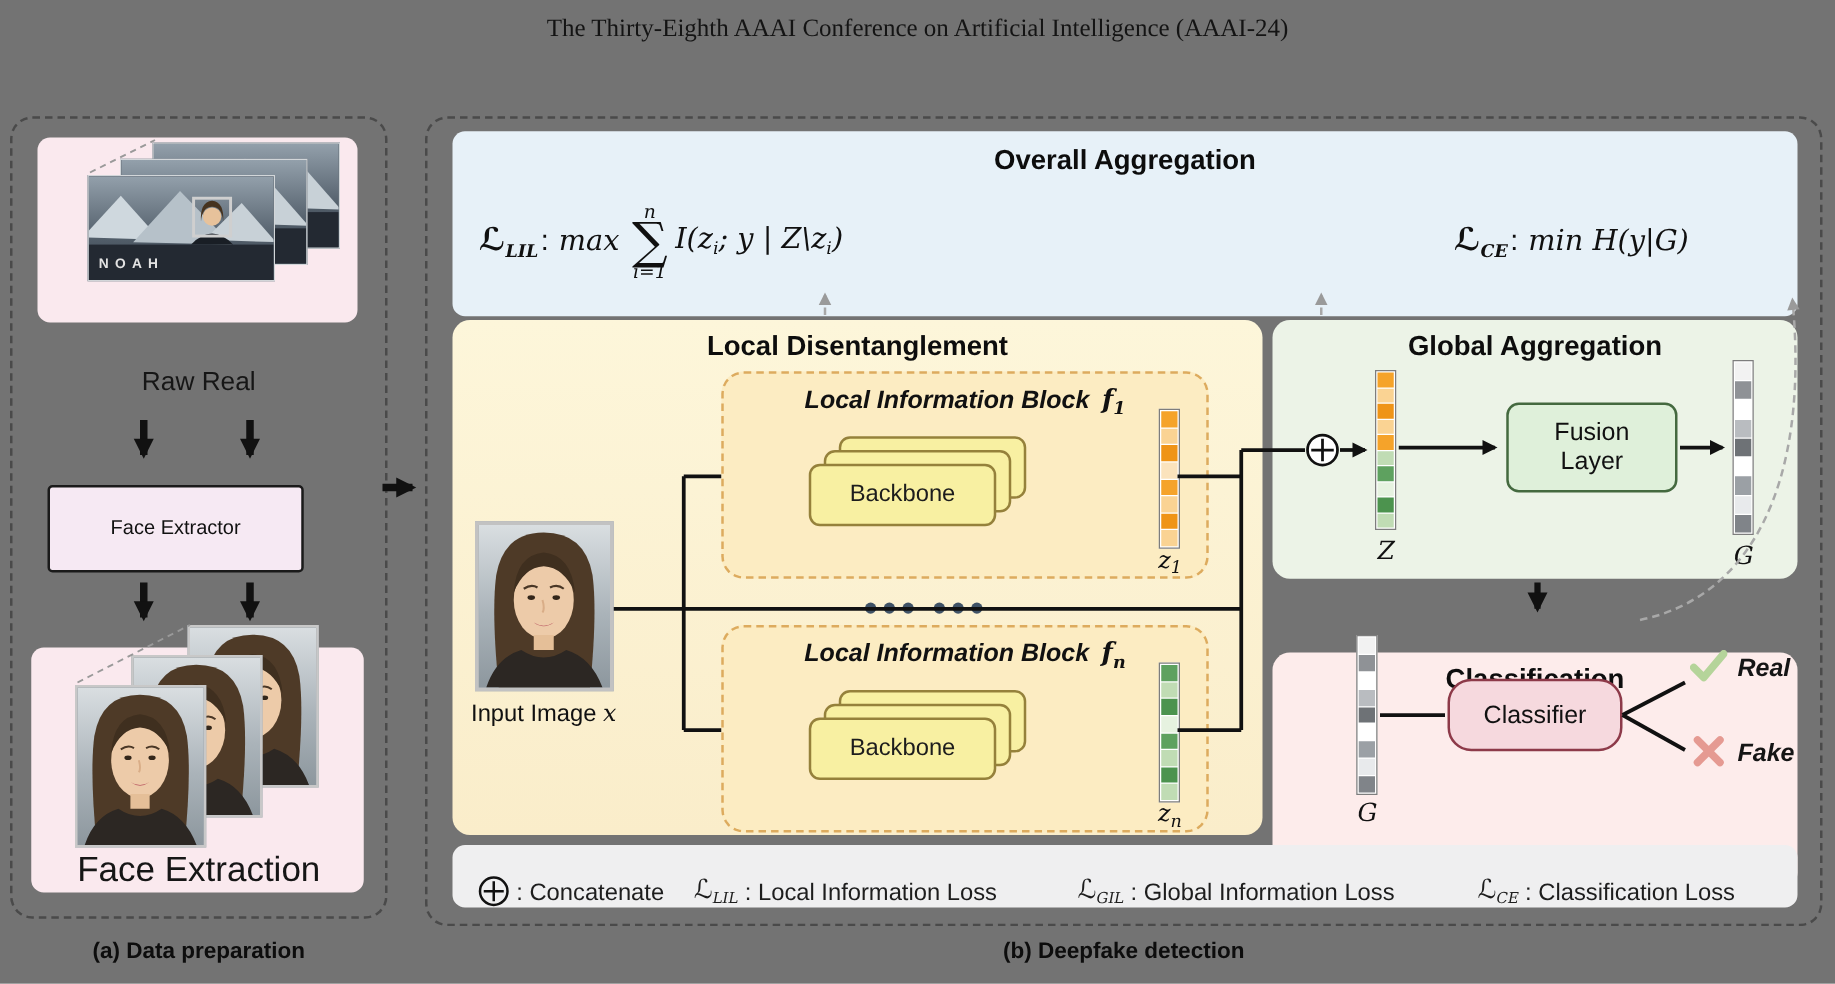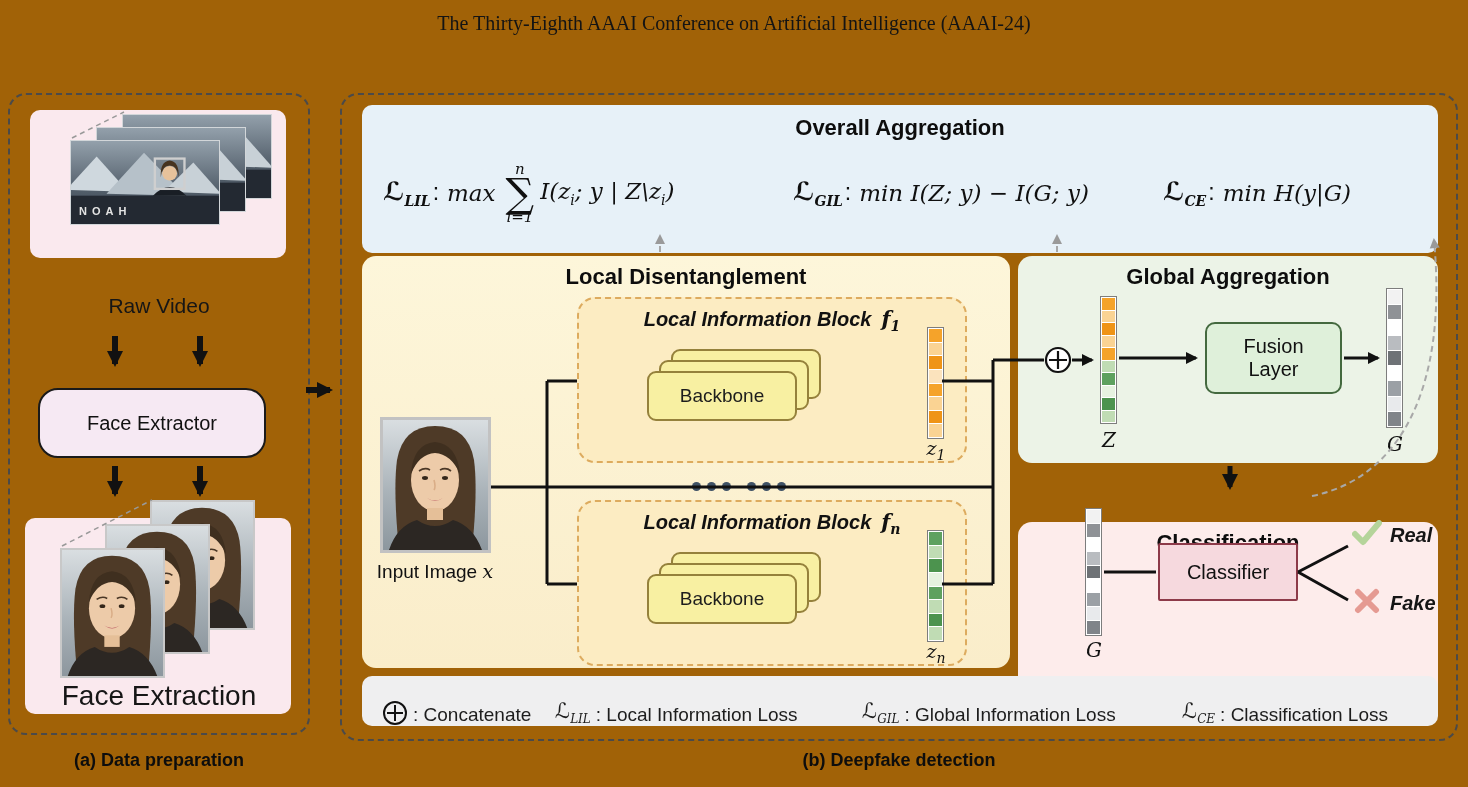--- a/index.html
+++ b/index.html
@@ -1,35 +1,35 @@
 <!DOCTYPE html>
 <html><head>
 <meta charset="utf-8">
 <style>
   * { margin:0; padding:0; box-sizing:border-box; }
   body { font-family:"Liberation Sans","DejaVu Sans",sans-serif; background:#fff; color:#111; }
-  .canvas { position:relative; width:1468px; height:787px; background:#a16207; overflow:hidden; }
+  .canvas { position:relative; width:1468px; height:787px; background:#737373; overflow:hidden; }
 
   .conf-header { position:absolute; top:12px; left:0; width:100%; text-align:center;
     font-family:"Liberation Serif","DejaVu Serif",serif; font-size:20px; color:#141414; }
 
   .panel { position:absolute; border:2px dashed #4a4a4a; border-radius:18px; }
   .panel-a { left:8px; top:93px; width:302px; height:642px; }
   .panel-b { left:340px; top:93px; width:1118px; height:648px; }
 
   .caption { position:absolute; text-align:center; font-weight:bold; font-size:18px; color:#0d0d0d; }
 
   
   .rv-bg { position:absolute; left:30px; top:110px; width:256px; height:148px; background:#fae9ee; border-radius:10px; }
   .fe-bg { position:absolute; left:25px; top:518px; width:266px; height:196px; background:#fae9ee; border-radius:10px; }
   .frame { position:absolute; width:150px; height:85px; border:1px solid #d2d6d9; background:#4a5560; }
   .noah { position:absolute; left:79px; top:205px; font-size:11px; letter-spacing:5px; color:#e3e3e3; font-weight:bold; }
   .plain-label { position:absolute; text-align:center; font-size:21px; color:#161616; }
-  .face-extractor { position:absolute; left:38px; top:388px; width:228px; height:70px; background:#f6e9f3;
-    border:2px solid #1a1a1a; border-radius:20px; display:flex; align-items:center; justify-content:center; font-size:20px; }
+  .face-extractor { position:absolute; left:38px; top:388px; width:205px; height:70px; background:#f6e9f3;
+    border:2px solid #1a1a1a; border-radius:4px; display:flex; align-items:center; justify-content:center; font-size:16px; }
   .face-card { position:absolute; width:105px; height:130px; border:2px solid #c8c8c8; background:#9aa4ab; }
 
   
   .soft-box { position:absolute; border-radius:14px; }
   .objectives { left:362px; top:105px; width:1076px; height:148px; background:#e7f1f8; border-radius:10px; }
   .local-box { left:362px; top:256px; width:648px; height:412px; background:linear-gradient(180deg,#fdf6da,#faedca); }
   .global-box { left:1018px; top:256px; width:420px; height:207px; background:#ecf3e7; }
   .class-box { left:1018px; top:478px; width:420px; height:190px; background:#fdeceb;margin-top:44px; }
   .legend-bar { left:362px; top:676px; width:1076px; height:50px; background:#efeff0; border-radius:10px; }
 
@@ -63,21 +63,21 @@
   .vec-label { position:absolute; text-align:center; font-size:19px; }
 
   .dots { position:absolute; left:692px; top:482px; display:flex; gap:6px; }
   .dot { width:9px; height:9px; border-radius:50%; background:#3f5266; }
   .dot-gap { margin-left:10px; }
 
   .fusion { position:absolute; left:1205px; top:322px; width:137px; height:72px; background:#dff0da;
     border:2px solid #44693f; border-radius:10px; display:flex; flex-direction:column; align-items:center;
     justify-content:center; font-size:20px; line-height:1.15; }
   .classifier { position:absolute; left:1158px; top:543px; width:140px; height:58px; background:#f6d9de;
-    border:2px solid #8d3a49; border-radius:2px; display:flex; align-items:center; justify-content:center; font-size:20px; }
+    border:2px solid #8d3a49; border-radius:19px; display:flex; align-items:center; justify-content:center; font-size:20px; }
   .verdict { position:absolute; font-weight:bold; font-style:italic; font-size:20px; color:#151515; }
   .mark { position:absolute; }
 
   .legend-item { position:absolute; height:50px; display:flex; align-items:flex-end; gap:5px; font-size:19px; color:#1d1d1d; }
   .legend-item .loss { font-weight:normal; font-size:21px; }
   .legend-item .loss-sub { font-weight:normal; font-size:12px; }
 
   .overlay { position:absolute; left:0; top:0; width:1468px; height:787px; pointer-events:none; }
 </style>
 </head>
@@ -133,21 +133,21 @@
   <svg class="frame" style="left:122px;top:114px">
       <use href="#sym-frame"></use>
     </svg>
   <svg class="frame" style="left:96px;top:127px">
       <use href="#sym-frame"></use>
     </svg>
   <svg class="frame" style="left:70px;top:140px">
       <use href="#sym-frame"></use>
     </svg>
   <div class="noah">NOAH</div>
-  <div class="plain-label" style="left:8px;top:294px;width:302px">Raw Video</div>
+  <div class="plain-label" style="left:8px;top:294px;width:302px">Raw Real</div>
 
   <div class="face-extractor">
     <span>Face Extractor</span>
   </div>
 
   <div class="fe-bg"></div>
   <svg class="face-card" style="left:150px;top:500px">
       <use href="#sym-face"></use>
     </svg>
   <svg class="face-card" style="left:105px;top:524px">
@@ -167,24 +167,20 @@
   </div>
   <div class="formula" style="left:383px">
     <span><span class="loss">ℒ</span><sub class="loss-sub">LIL</sub><span class="colon">:</span></span>
     <span class="math" style="margin-right:4px">max</span>
     <span class="sum-block">
       <span class="sum-upper math">n</span>
       <span class="sum-sigma">∑</span>
       <span class="sum-lower math">i=1</span>
     </span>
     <span class="math"><span>I(z</span><sub class="msub">i</sub><span>; y | Z\z</span><sub class="msub">i</sub><span>)</span></span>
-  </div>
-  <div class="formula" style="left:793px">
-    <span><span class="loss">ℒ</span><sub class="loss-sub">GIL</sub><span class="colon">:</span></span>
-    <span class="math">min I(Z; y) − I(G; y)</span>
   </div>
   <div class="formula" style="left:1163px">
     <span><span class="loss">ℒ</span><sub class="loss-sub">CE</sub><span class="colon">:</span></span>
     <span class="math">min H(y|G)</span>
   </div>
 
   <div class="soft-box local-box">
     <div class="box-title" style="top:8px">Local Disentanglement</div>
   </div>
 

